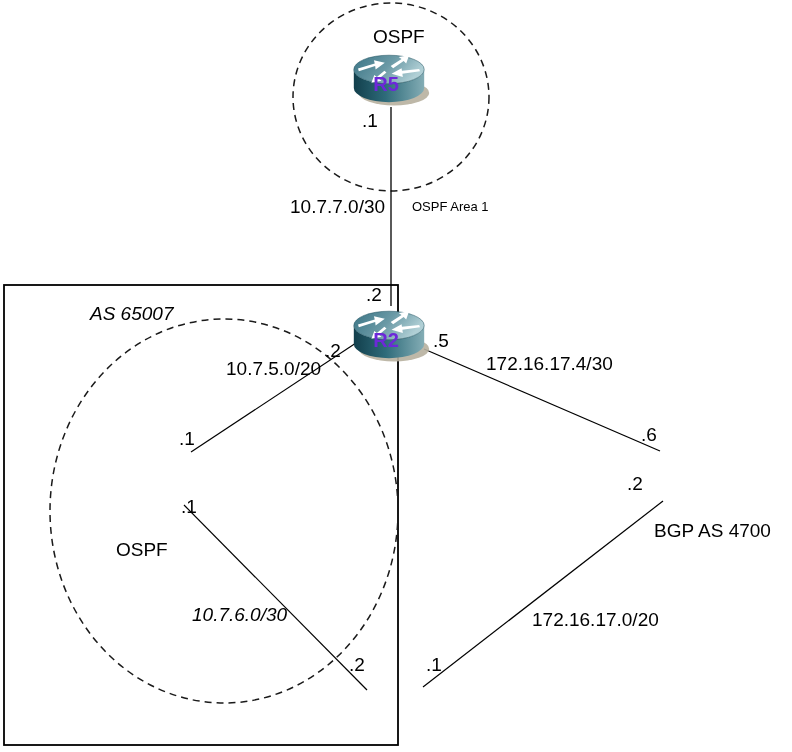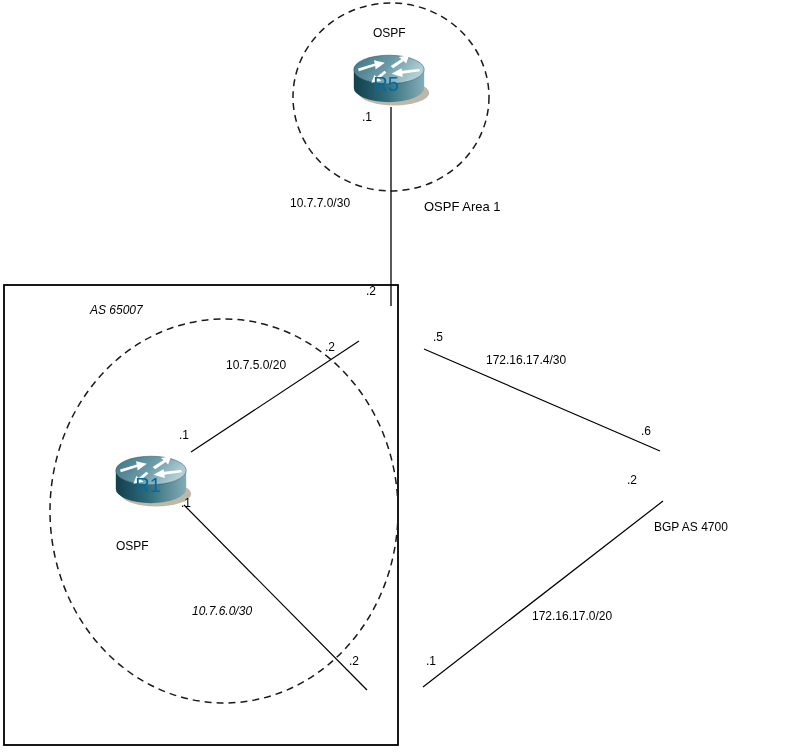--- a/index.html
+++ b/index.html
@@ -8,41 +8,41 @@
     width: 792px;
     height: 752px;
     background: #ffffff;
     font-family: "Liberation Sans", sans-serif;
     color: #000000;
     overflow: hidden;
   }
   .layer { position: absolute; left: 0; top: 0; }
   .lbl {
     position: absolute;
-    font-size: 12px;
+    font-size: 19px;
     line-height: 1.1;
     white-space: nowrap;
     color: #000;
   }
   .lbl.small { font-size: 13px; }
   .router {
     position: absolute;
     width: 84px;
     height: 62px;
   }
   .router svg { display: block; width: 84px; height: 62px; }
   .router-label {
     position: absolute;
     left: 0;
     right: 6px;
     top: 27px;
     text-align: center;
-    font-weight: normal;
+    font-weight: bold;
     font-size: 20px;
-    color: #0369a1;
+    color: #6d28d9;
   }
 </style>
 </head>
 <body>
 
 <div class="canvas">
 
   <svg width="0" height="0" style="position:absolute" aria-hidden="true">
     <defs>
       <linearGradient id="gTop" x1="0" y1="0" x2="1" y2="0.35">
@@ -79,38 +79,38 @@
       <path d="M8,28 L8,50 A42,17 0 0 0 92,50 L92,28 A42,17 0 0 1 8,28 Z" fill="url(#gSide)"></path>
       <ellipse cx="50" cy="28" rx="42" ry="17" fill="url(#gTop)" stroke="#1d4e5c" stroke-width="0.6"></ellipse>
       <path d="M13,27 L33,21 L32,17 L45,20 L34,28 L33.5,24 L14,30 Z" fill="#ffffff"></path>
       <path d="M52,24 L65,15.5 L61.5,13 L74,11 L70.5,21 L67.5,18 L55,26.5 Z" fill="#ffffff"></path>
       <path d="M87,30 L66,33 L66.5,37 L53,33 L65,26.5 L65.5,29.5 L86,27.5 Z" fill="#ffffff"></path>
       <path d="M47,31.5 L38,39 L41,41.5 L29,44 L32.5,34.5 L35.5,37 L44.5,29.5 Z" fill="#ffffff"></path>
     </svg>
     <span class="router-label">R5</span>
   </div>
 
-
-  <div class="router" style="left:109px; top:447px;">
+  <div class="router" style="left:347px; top:302px;">
     <svg viewBox="0 0 100 74">
       <ellipse cx="56" cy="56" rx="42" ry="15" fill="#b7b09f" opacity="0.9"></ellipse>
       <path d="M8,28 L8,50 A42,17 0 0 0 92,50 L92,28 A42,17 0 0 1 8,28 Z" fill="url(#gSide)"></path>
       <ellipse cx="50" cy="28" rx="42" ry="17" fill="url(#gTop)" stroke="#1d4e5c" stroke-width="0.6"></ellipse>
       <path d="M13,27 L33,21 L32,17 L45,20 L34,28 L33.5,24 L14,30 Z" fill="#ffffff"></path>
       <path d="M52,24 L65,15.5 L61.5,13 L74,11 L70.5,21 L67.5,18 L55,26.5 Z" fill="#ffffff"></path>
       <path d="M87,30 L66,33 L66.5,37 L53,33 L65,26.5 L65.5,29.5 L86,27.5 Z" fill="#ffffff"></path>
       <path d="M47,31.5 L38,39 L41,41.5 L29,44 L32.5,34.5 L35.5,37 L44.5,29.5 Z" fill="#ffffff"></path>
     </svg>
-    <span class="router-label">R1</span>
+    <span class="router-label">R2</span>
   </div>
 
 
 
+
   <span class="lbl" style="left:373px; top:27px;">OSPF</span>
-  <span class="lbl small" style="left:412px; top:200px;margin-left:12px;">OSPF Area 1</span>
+  <span class="lbl small" style="left:412px; top:200px;">OSPF Area 1</span>
   <span class="lbl" style="left:90px; top:304px;font-style:italic;">AS 65007</span>
   <span class="lbl" style="left:116px; top:540px;">OSPF</span>
   <span class="lbl" style="left:654px; top:521px;">BGP AS 4700</span>
 
   <span class="lbl" style="left:290px; top:197px;">10.7.7.0/30</span>
   <span class="lbl" style="left:226px; top:359px;">10.7.5.0/20</span>
   <span class="lbl" style="left:192px; top:605px;font-style:italic;">10.7.6.0/30</span>
   <span class="lbl" style="left:486px; top:354px;">172.16.17.4/30</span>
   <span class="lbl" style="left:532px; top:610px;">172.16.17.0/20</span>
 

